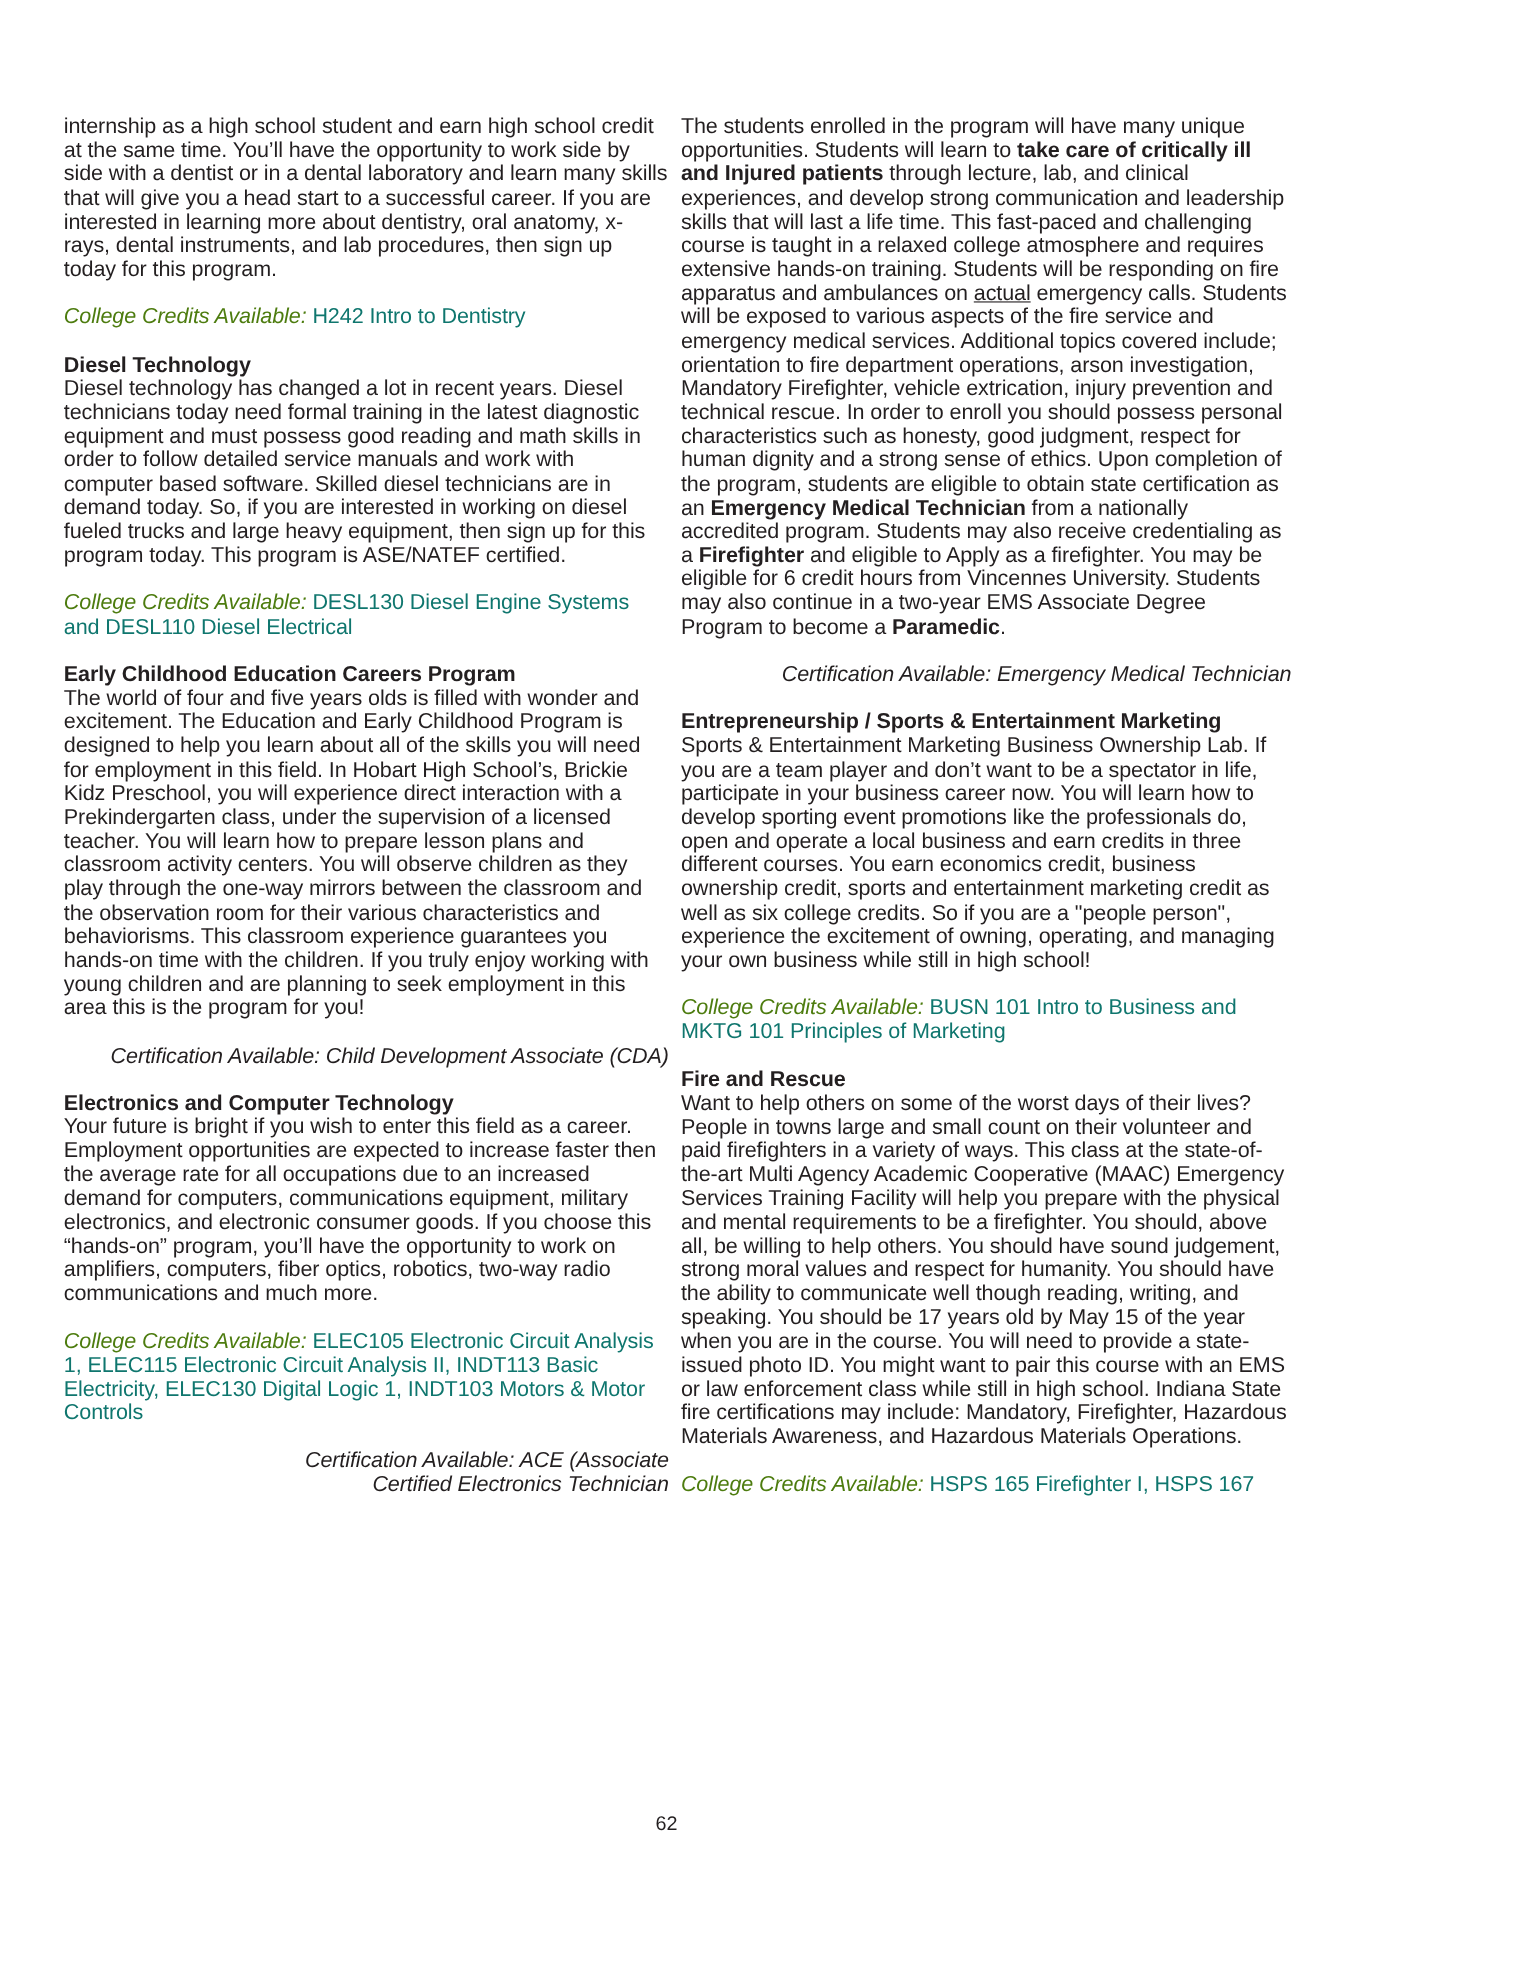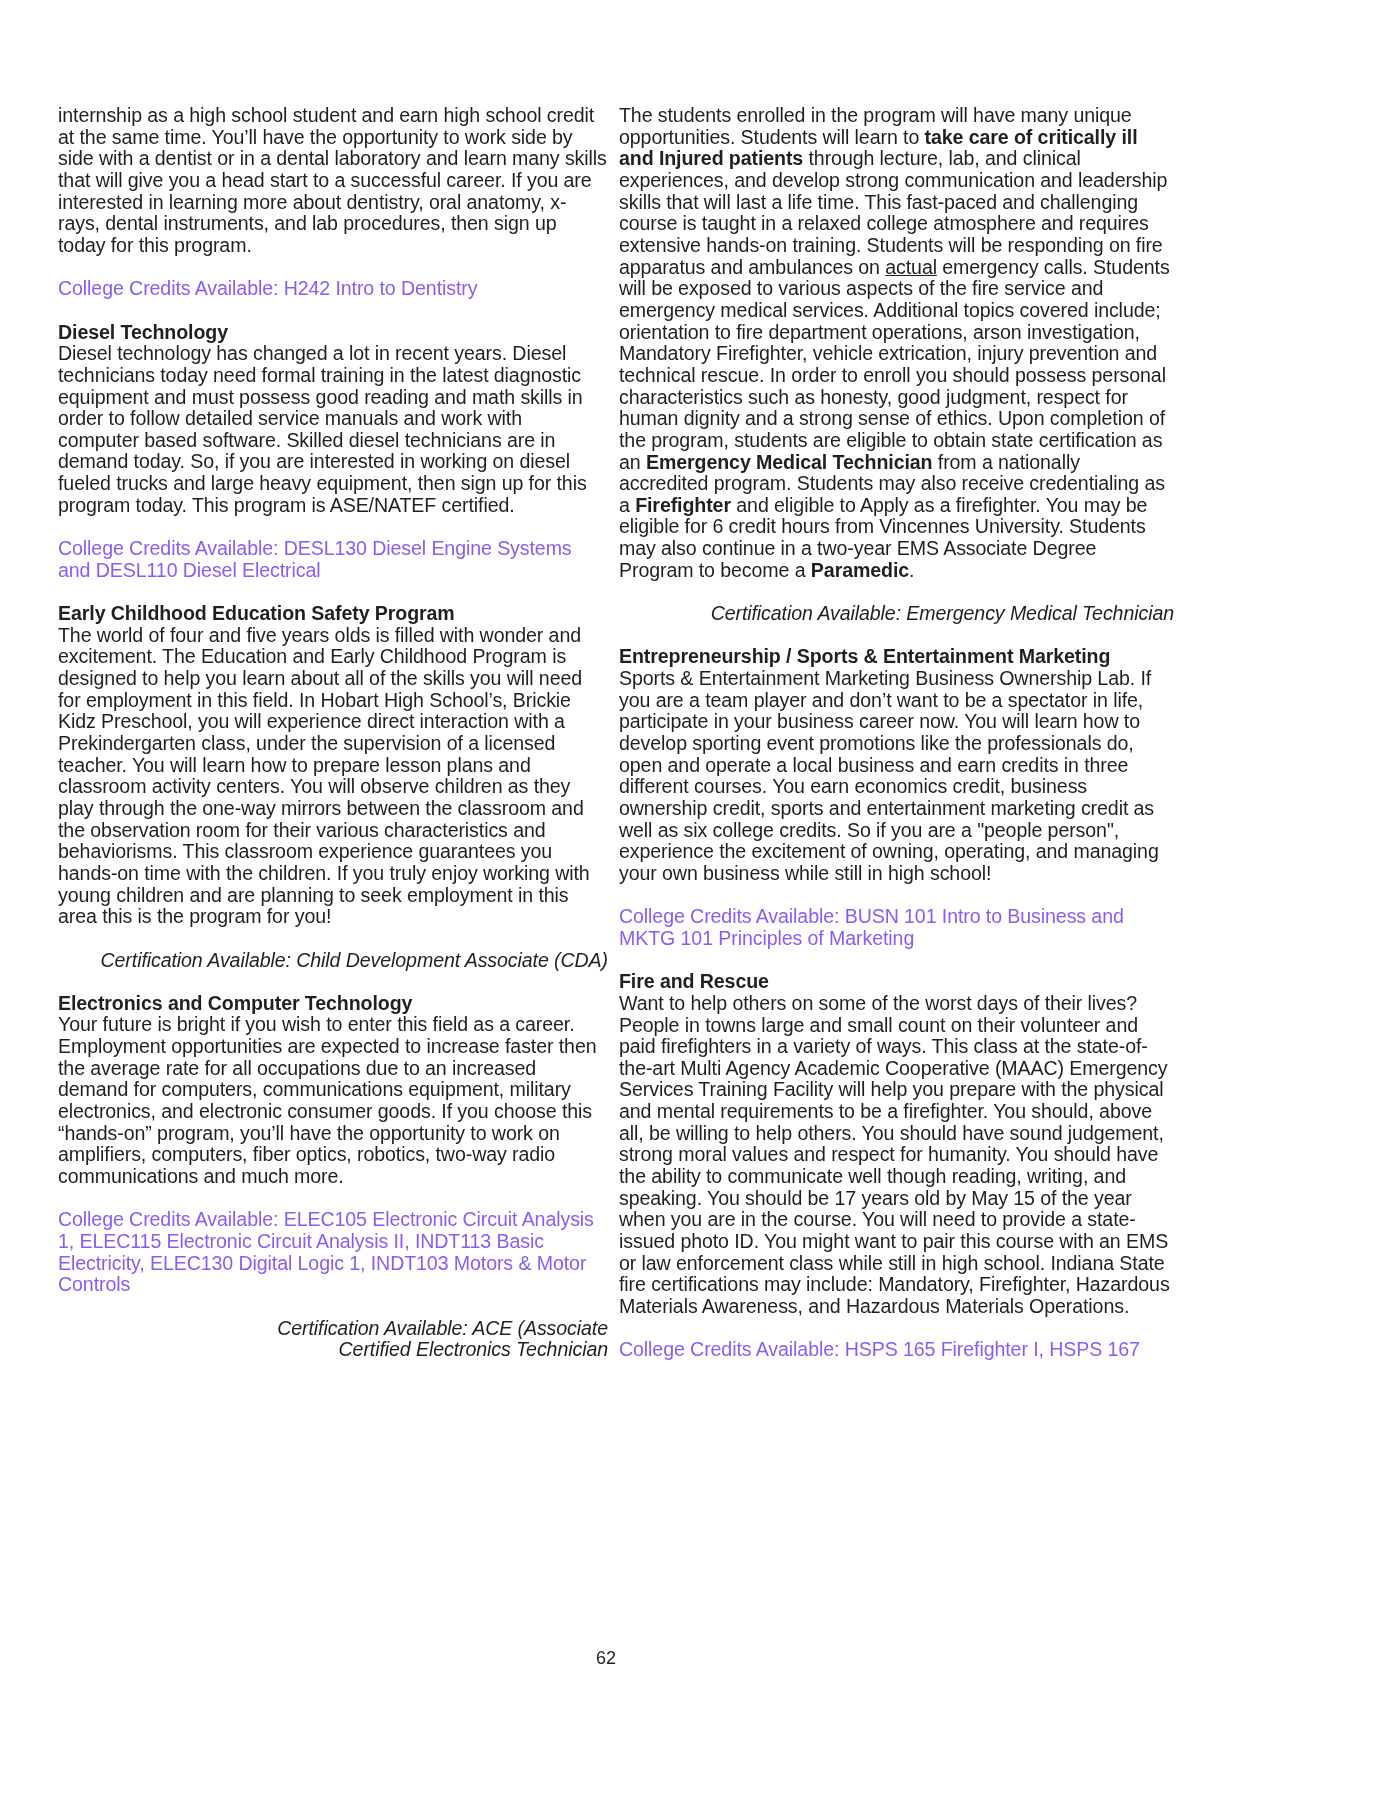--- a/index.html
+++ b/index.html
@@ -5,22 +5,22 @@
   html, body { margin: 0; padding: 0; background: #ffffff; }
   body { width: 1391px; height: 1800px; position: relative; overflow: hidden;
          font-family: "Liberation Sans", sans-serif; color: #231f20; }
   .col { position: absolute; top: 105px; font-size: 19.6px; line-height: 21.65px; letter-spacing: -0.1px; }
   .col-left { left: 58px; width: 550px; }
   .col-right { left: 619px; width: 555px; }
   .section { margin: 0 0 21.65px 0; }
   .heading { font-weight: bold; display: block; }
   .body { display: block; }
   .credits { display: block; margin-bottom: 21.65px; }
-  .credits-prefix { color: #8b5cf6; }
-  .credits-courses { color: #8b5cf6; margin-top: 40px; }
+  .credits-prefix { color: #4d7c0f; font-style: italic; }
+  .credits-courses { color: #0f766e; margin-top: 40px; }
   .cert { display: block; font-style: italic; text-align: right; margin-bottom: 21.65px; }
   .b { font-weight: bold; }
   .u { text-decoration: underline; }
   .page-number { position: absolute; top: 1648px; left: 0; width: 1212px; text-align: center;
                  font-size: 18px; color: #231f20; }
   .spacer { display: block; height: 21.65px; }
 </style>
 </head>
 <body>
 
@@ -33,21 +33,21 @@
   </div>
 
   <div class="section">
     <span class="heading">Diesel Technology</span>
     <span class="body">Diesel technology has changed a lot in recent years. Diesel technicians today need formal training in the latest diagnostic equipment and must possess good reading and math skills in order to follow detailed service manuals and work with computer based software. Skilled diesel technicians are in demand today. So, if you are interested in working on diesel fueled trucks and large heavy equipment, then sign up for this program today. This program is ASE/NATEF certified.</span>
     <span class="spacer"></span>
     <span class="credits" style="margin-bottom:0"><span class="credits-prefix">College Credits Available: </span><span class="credits-courses">DESL130 Diesel Engine Systems and DESL110 Diesel Electrical</span></span>
   </div>
 
   <div class="section">
-    <span class="heading">Early Childhood Education Safety Program</span>
+    <span class="heading">Early Childhood Education Careers Program</span>
     <span class="body">The world of four and five years olds is filled with wonder and excitement. The Education and Early Childhood Program is designed to help you learn about all of the skills you will need for employment in this field. In Hobart High School’s, Brickie Kidz Preschool, you will experience direct interaction with a Prekindergarten class, under the supervision of a licensed teacher. You will learn how to prepare lesson plans and classroom activity centers. You will observe children as they play through the one-way mirrors between the classroom and the observation room for their various characteristics and behaviorisms. This classroom experience guarantees you hands-on time with the children. If you truly enjoy working with young children and are planning to seek employment in this area this is the program for you!</span>
     <span class="spacer"></span>
     <span class="cert" style="margin-bottom:0">Certification Available: Child Development Associate (CDA)</span>
   </div>
 
   <div class="section">
     <span class="heading">Electronics and Computer Technology</span>
     <span class="body">Your future is bright if you wish to enter this field as a career. Employment opportunities are expected to increase faster then the average rate for all occupations due to an increased demand for computers, communications equipment, military electronics, and electronic consumer goods. If you choose this “hands-on” program, you’ll have the opportunity to work on amplifiers, computers, fiber optics, robotics, two-way radio communications and much more.</span>
     <span class="spacer"></span>
     <span class="credits"><span class="credits-prefix">College Credits Available: </span><span class="credits-courses">ELEC105 Electronic Circuit Analysis 1, ELEC115 Electronic Circuit Analysis II, INDT113 Basic Electricity, ELEC130 Digital Logic 1, INDT103 Motors &amp; Motor Controls</span></span>

